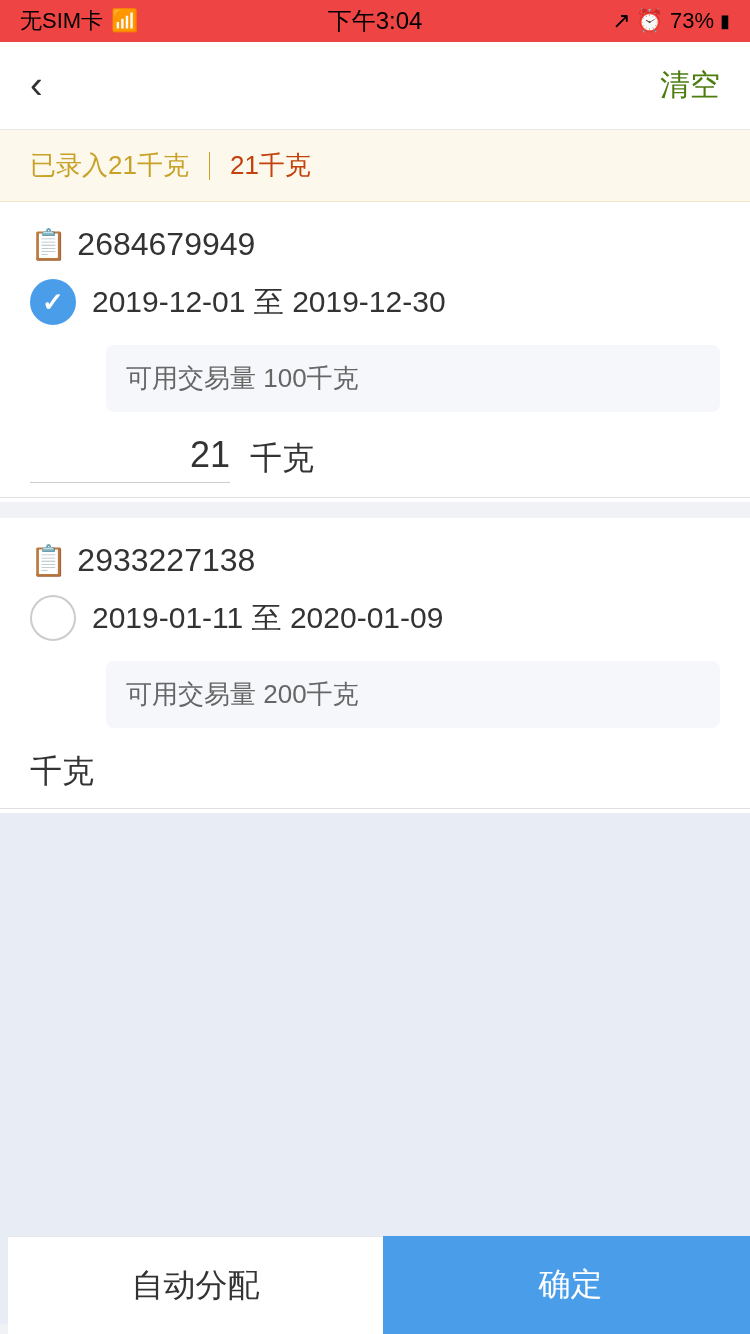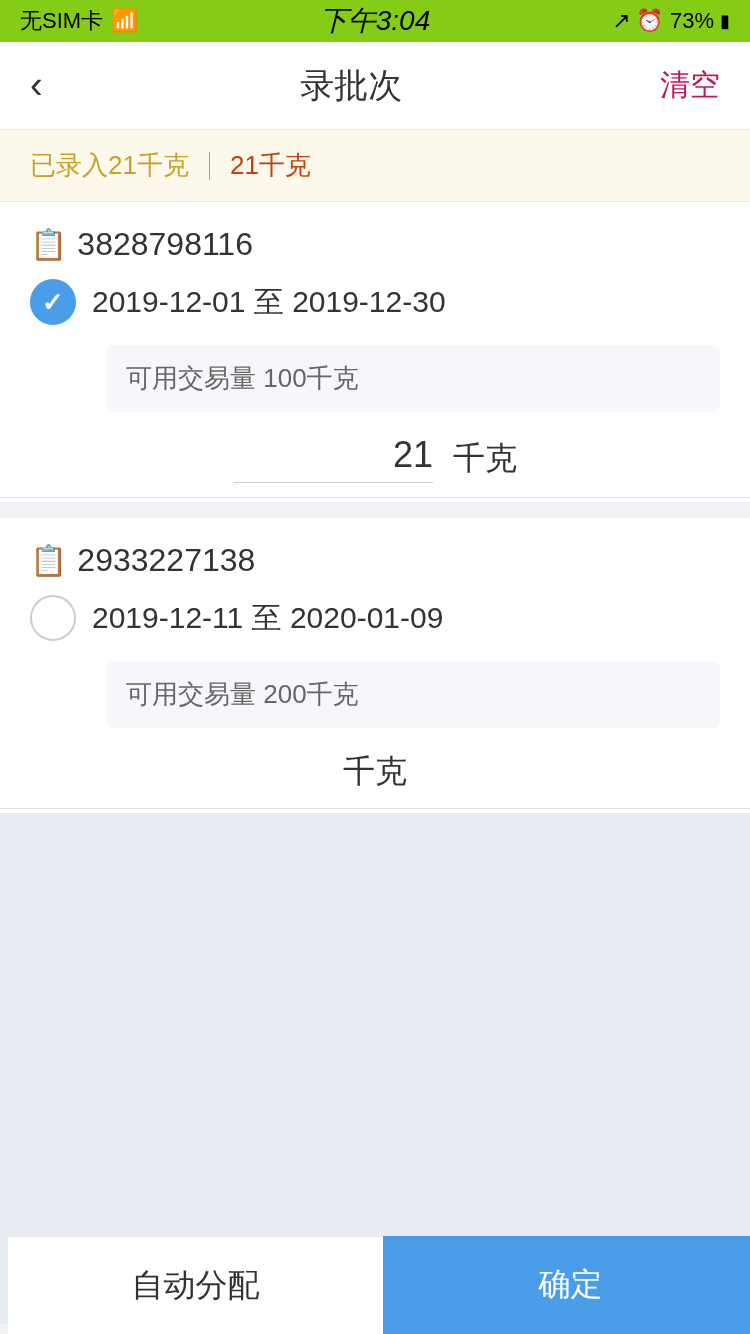--- a/index.html
+++ b/index.html
@@ -10,41 +10,40 @@
       min-height: 1334px;
       font-family: -apple-system, 'PingFang SC', 'Helvetica Neue', sans-serif;
       background: #f0f2f5;
       overflow-x: hidden;
     }
 
     
     .status-bar {
       width: 750px;
       height: 42px;
-      background: #84cc16;
+      background: #ef4444;
       display: flex;
       align-items: center;
       justify-content: space-between;
       padding: 0 20px;
       font-size: 24px;
       color: #000;
     }
     .status-left {
       display: flex;
       align-items: center;
       gap: 8px;
       font-size: 22px;
     }
     .status-center {
-      font-size: 28px;
+      font-size: 24px;
       font-weight: 500;
       position: absolute;
       left: 50%;
       transform: translateX(-50%);
-      font-style: italic;
     }
     .status-right {
       display: flex;
       align-items: center;
       gap: 6px;
       font-size: 22px;
     }
     .wifi-icon { font-size: 22px; }
 
     
@@ -63,21 +62,21 @@
       color: #333;
       cursor: pointer;
     }
     .nav-title {
       font-size: 34px;
       font-weight: 500;
       color: #333;
     }
     .nav-action {
       font-size: 30px;
-      color: #be185d;
+      color: #4d7c0f;
       cursor: pointer;
     }
 
     
     .info-banner {
       width: 750px;
       background: #fdf8ec;
       padding: 18px 30px;
       display: flex;
       align-items: center;
@@ -158,21 +157,21 @@
       border-radius: 8px;
       padding: 16px 20px;
       font-size: 26px;
       color: #666;
     }
 
     
     .quantity-row {
       display: flex;
       align-items: center;
-      justify-content: center;
+      justify-content: flex-start;
       padding: 10px 30px 10px 30px;
       gap: 20px;
     }
     .quantity-input-wrapper {
       display: flex;
       align-items: center;
       gap: 10px;
       border-bottom: 1px solid #ccc;
       padding-bottom: 6px;
       width: 200px;
@@ -259,36 +258,35 @@
   <div class="status-right">
     <span>↗</span>
     <span>⏰</span>
     <span>73%</span>
     <span style="font-size:18px;">▮</span>
   </div>
 </div>
 
 <div class="nav-bar">
   <span class="nav-back">‹</span>
-  <span class="nav-title">录批次</span>
   <span class="nav-action">清空</span>
 </div>
 
 <div class="page-content">
 
   <div class="info-banner">
     <span class="info-label">已录入21千克</span>
     <div class="info-divider"></div>
     <span class="info-value">21千克</span>
   </div>
 
   <div class="batch-item">
     <div class="batch-header">
       <span class="batch-icon">📋</span>
-      <span class="batch-id">3828798116</span>
+      <span class="batch-id">2684679949</span>
     </div>
     <div class="batch-row">
       <div class="radio-circle checked">
         <span class="radio-check">✓</span>
       </div>
       <span class="batch-date">2019-12-01 至 2019-12-30</span>
     </div>
     <div class="batch-availability">可用交易量 100千克</div>
 
     <div class="quantity-row">
@@ -303,21 +301,21 @@
   <div class="section-divider"></div>
 
   <div class="batch-item">
     <div class="batch-header">
       <span class="batch-icon">📋</span>
       <span class="batch-id">2933227138</span>
     </div>
     <div class="batch-row">
       <div class="radio-circle">
       </div>
-      <span class="batch-date">2019-12-11 至 2020-01-09</span>
+      <span class="batch-date">2019-01-11 至 2020-01-09</span>
     </div>
     <div class="batch-availability">可用交易量 200千克</div>
 
     <div class="quantity-row">
       <span class="quantity-unit">千克</span>
     </div>
     <div class="divider-line"></div>
   </div>
 
   <div class="spacer"></div>

